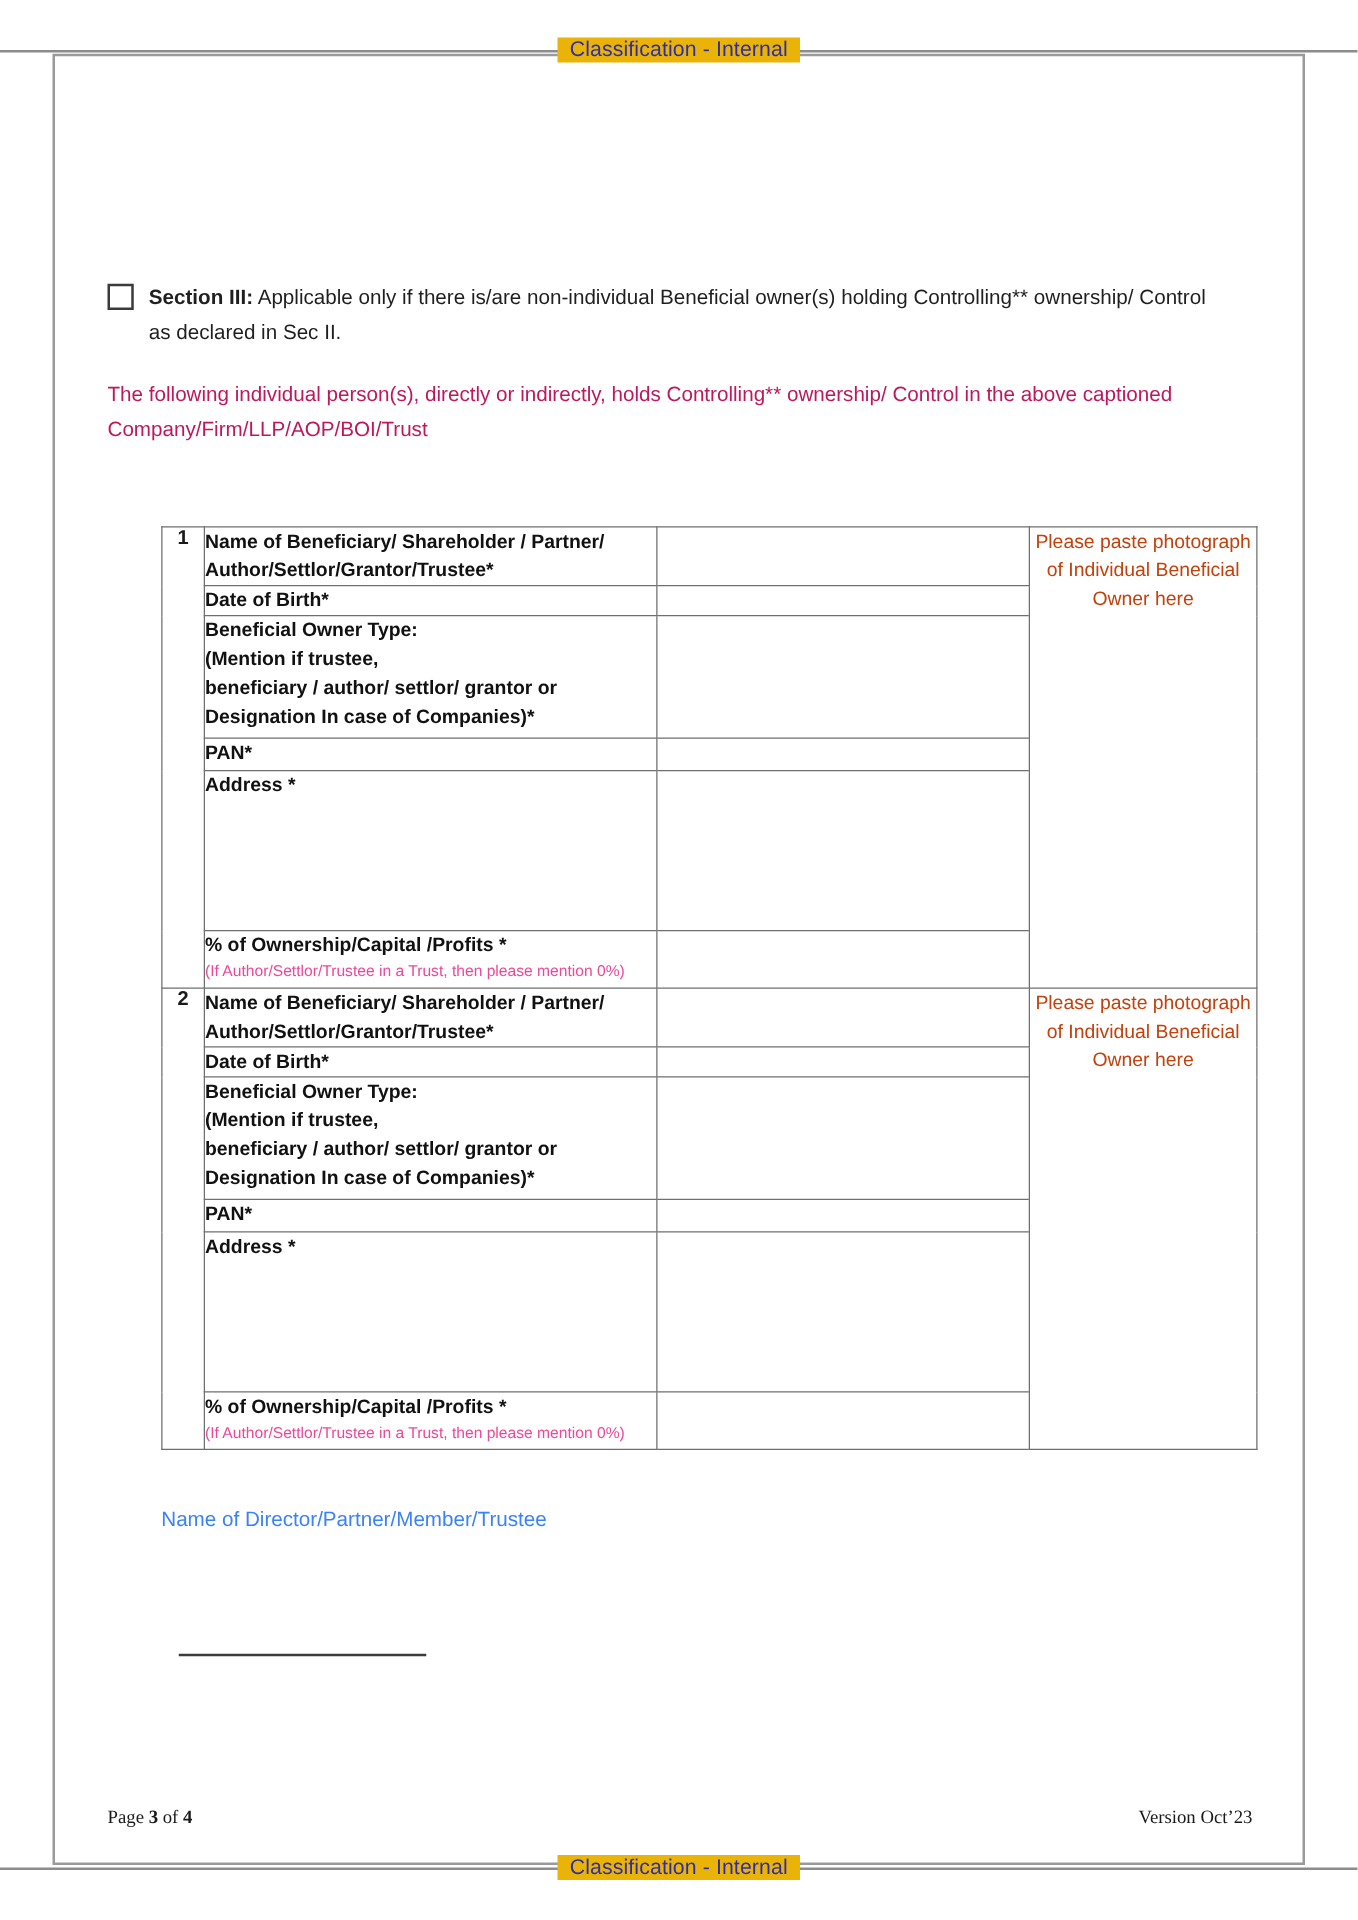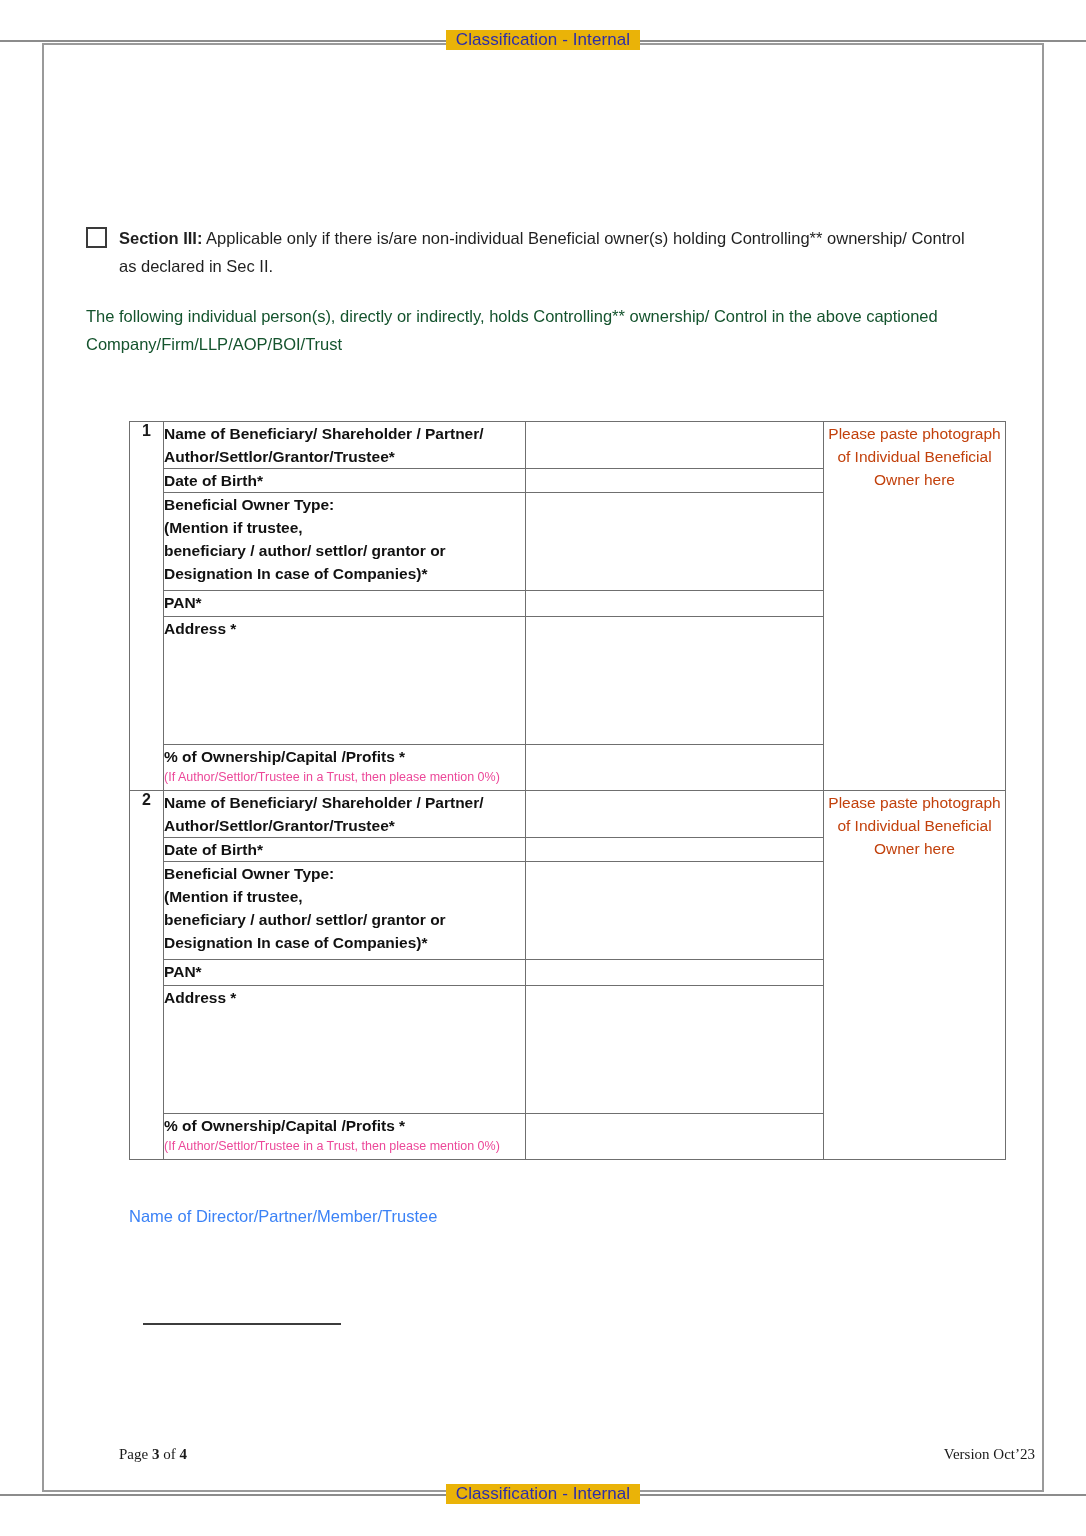--- a/index.html
+++ b/index.html
@@ -83,21 +83,21 @@
   .section-text {
     font-size: 16.5px;
     line-height: 28px;
     color: #1f1f1f;
   }
   .section-text .strong { font-weight: bold; }
   .intro-para {
     margin-top: 22px;
     font-size: 16.5px;
     line-height: 28px;
-    color: #14532d;
+    color: #be185d;
     padding-left: 0px;
   }
 
   
   .bo-table {
     position: absolute;
     left: 129px;
     top: 421px;
     width: 876px;
     border-collapse: collapse;
@@ -167,21 +167,20 @@
     position: absolute;
     left: 86px;
     top: 1446px;
     width: 916px;
     display: flex;
     justify-content: space-between;
     align-items: flex-start;
     font-family: "Liberation Serif", serif;
     font-size: 15px;
     color: #1a1a1a;
-    margin-left: 33px;
   }
   .page-footer b { font-weight: bold; }
 </style>
 </head>
 <body>
 
 <div class="classification-band" id="classification-top">
   <div class="rule"></div>
   <span class="ctext">Classification - Internal</span>
 </div>

